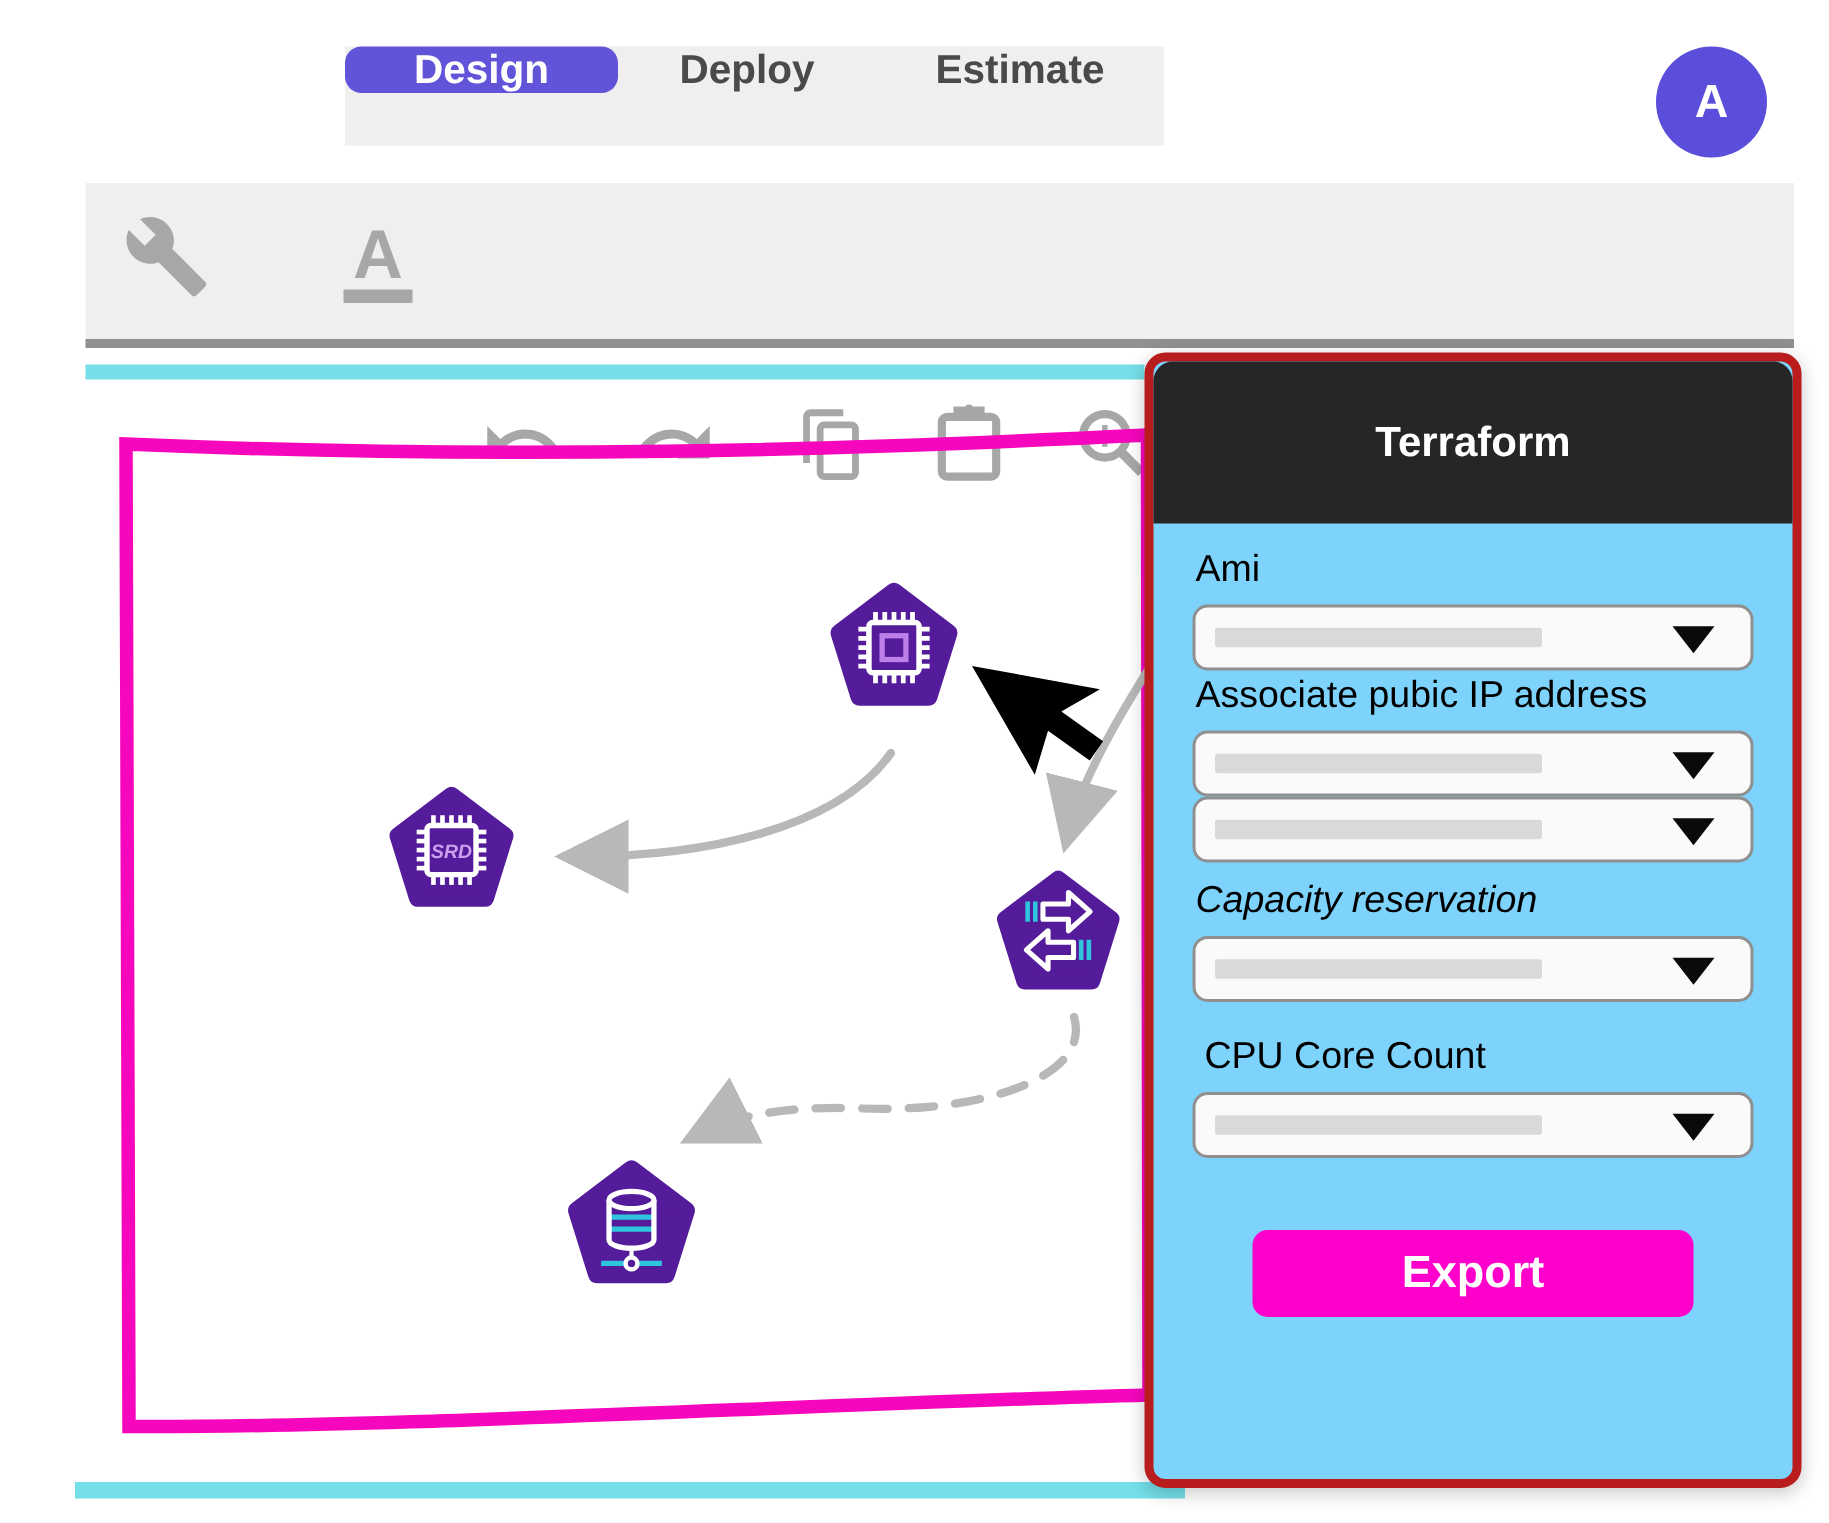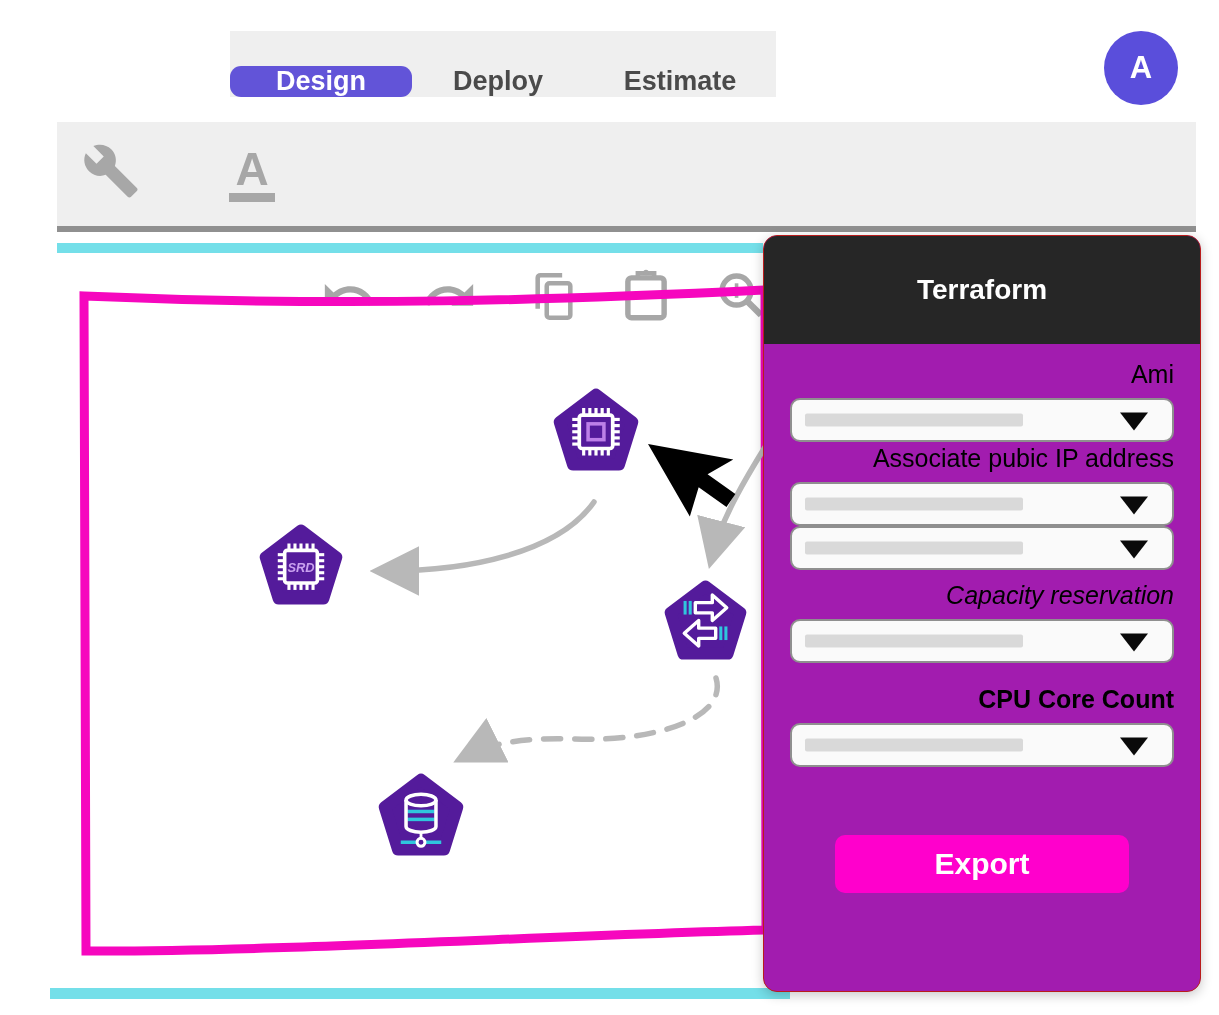--- a/index.html
+++ b/index.html
@@ -3,21 +3,21 @@
 <meta charset="utf-8">
 <style>
   html,body{margin:0;padding:0;}
   body{
     width:1219px;height:1015px;position:relative;background:#ffffff;overflow:hidden;
     font-family:"Liberation Sans", sans-serif;
   }
   
   .tabbar{
     position:absolute;left:230px;top:31px;width:546px;height:66px;
-    background:#efefef;display:flex;align-items:flex-end;
+    background:#efefef;display:flex;align-items:flex-start;
   }
   .tab{
     display:flex;align-items:center;justify-content:center;
     font-weight:bold;font-size:27px;color:#4a4a4a;cursor:pointer;
   }
   .tab.active{
     background:#6254d8;color:#ffffff;border-radius:11px;
   }
   .tab.t1{width:182px;}
   .tab.t2{width:192px;}
@@ -44,48 +44,48 @@
   
   .rail{position:absolute;background:#74dfe9;}
   .rail.top{left:57px;top:243px;width:706px;height:10px;}
   .rail.bottom{left:50px;top:988px;width:740px;height:11px;}
   
   .canvas-svg{position:absolute;left:0;top:0;z-index:1;}
   .node{position:absolute;z-index:2;cursor:pointer;}
   
   .panel{
     position:absolute;left:763px;top:235px;width:438px;height:757px;z-index:5;
-    background:#a21caf;border-radius:14px;border:1px solid #b91c1c;
+    background:#7dd3fc;border-radius:14px;border:6px solid #b91c1c;
     box-shadow:0 3px 12px rgba(0,0,0,0.22);box-sizing:border-box;
   }
   .panel-header{
     height:108px;background:#262626;border-radius:13px 13px 0 0;
     display:flex;align-items:center;justify-content:center;
     color:#ffffff;font-weight:bold;font-size:28px;
   }
   .panel-body{padding:0 26px;}
-  .field-label{font-size:25px;color:#000;margin:16px 0 9px 2px;text-align:right;}
+  .field-label{font-size:25px;color:#000;margin:16px 0 9px 2px;}
   .field-label.lbl-1{margin-top:2px;}
   .field-label.lbl-3{margin-top:11px;font-style:italic;}
-  .field-label.lbl-4{margin-top:22px;margin-left:8px;font-weight:bold;}
+  .field-label.lbl-4{margin-top:22px;margin-left:8px;}
   .select{
     position:relative;height:44px;border:2px solid #8f8f8f;border-radius:10px;
     background:#fafafa;cursor:pointer;box-sizing:border-box;
   }
   .skeleton{
     position:absolute;left:13px;top:50%;transform:translateY(-50%);
     width:218px;height:13px;background:#d9d9d9;border-radius:2px;
   }
   .caret-down-icon{
     position:absolute;right:24px;top:50%;transform:translateY(-42%);
     width:0;height:0;border-left:14px solid transparent;border-right:14px solid transparent;
     border-top:18px solid #0a0a0a;
   }
   .export-btn{
-    display:block;margin:68px auto 0 auto;width:294px;height:58px;border:none;
+    display:block;margin:48px auto 0 auto;width:294px;height:58px;border:none;
     background:#ff00cc;border-radius:10px;color:#ffffff;font-weight:bold;font-size:30px;
     font-family:"Liberation Sans", sans-serif;cursor:pointer;
   }
 </style>
 </head>
 <body>
 
 <nav class="tabbar">
   <div class="tab t1 active">Design</div>
   <div class="tab t3">Deploy</div>

